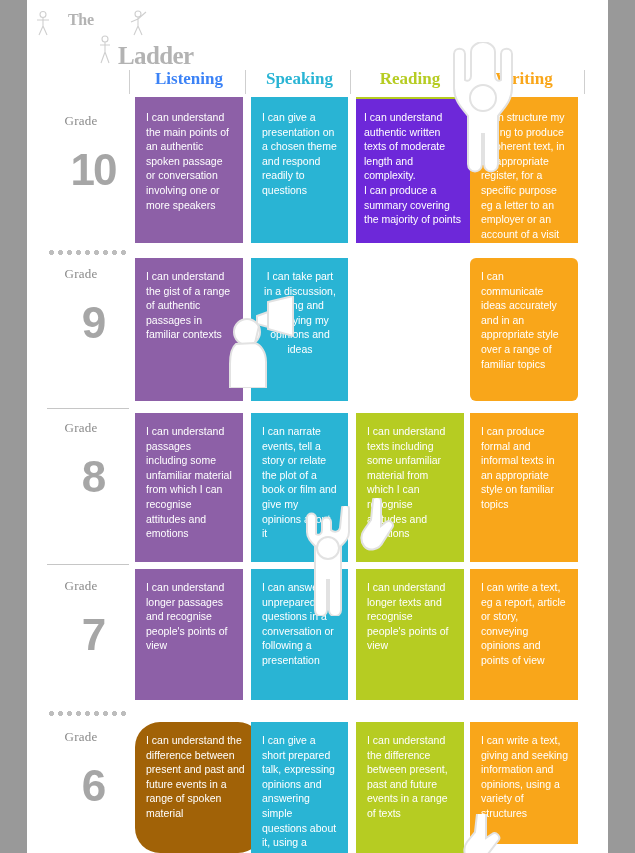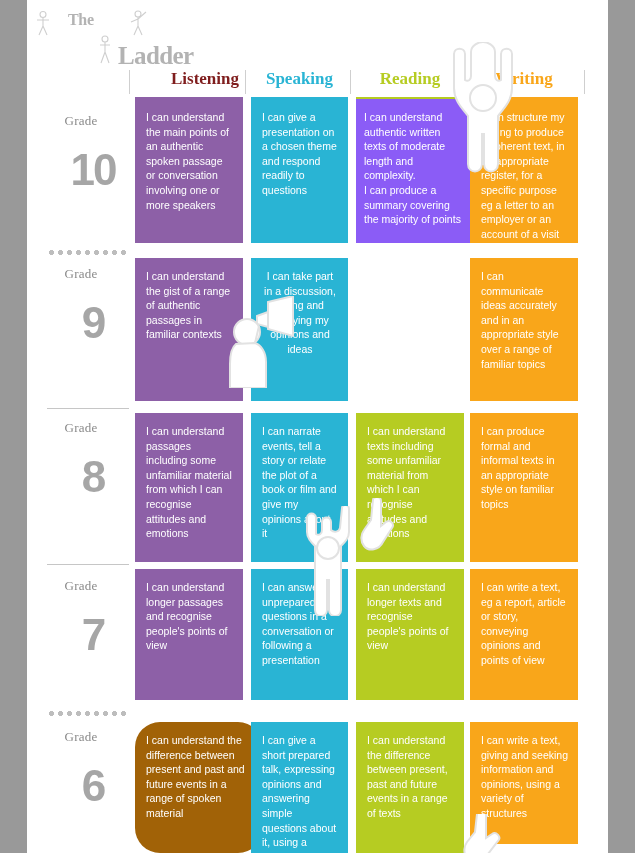--- a/index.html
+++ b/index.html
@@ -148,21 +148,21 @@
           <circle cx="10" cy="5" r="3"></circle>
           <path d="M10 8 L10 18 M5 11 L15 11 M10 18 L6 29 M10 18 L14 29"></path>
         </g>
       </svg>
     </span>
     <span class="logo-the">The</span>
     <span class="logo-ladder">Ladder</span>
   </div>
 
   <div class="headrow" id="headrow">
-      <div class="colhead" style="left: 124px; width: 108px; color: #7f1d1d;">Listening</div>
+      <div class="colhead" style="left: 108px; width: 108px; color: #3b82f6;">Listening</div>
       <div class="colbar" style="left: 108px; width: 108px; background: rgb(141, 96, 167);"></div>
       <div class="vsep" style="left: 102px;"></div>
       <div class="colhead" style="left: 224px; width: 97px; color: rgb(41, 180, 212);">Speaking</div>
       <div class="colbar" style="left: 224px; width: 97px; background: rgb(41, 180, 212);"></div>
       <div class="vsep" style="left: 218px;"></div>
       <div class="colhead" style="left: 329px; width: 108px; color: rgb(182, 204, 34);">Reading</div>
       <div class="colbar" style="left: 329px; width: 108px; background: rgb(182, 204, 34);"></div>
       <div class="vsep" style="left: 323px;"></div>
       <div class="colhead" style="left: 443px; width: 108px; color: rgb(249, 166, 26);">Writing</div>
       <div class="colbar" style="left: 443px; width: 108px; background: rgb(249, 166, 26);"></div>
@@ -183,26 +183,26 @@
       <div class="g-num" style="top: 755px;">6</div>
       <div class="g-rule" style="top: 408px;"></div>
       <div class="g-rule" style="top: 564px;"></div>
       <div class="g-dots" style="top: 250px;"></div>
       <div class="g-dots" style="top: 711px;"></div>
     </div>
 
   <div class="grid" id="grid">
       <div class="cell" style="left: 108px; top: 99px; width: 108px; height: 144px; background: rgb(141, 96, 167); white-space: pre-line;">I can understand the main points of an authentic spoken passage or conversation involving one or more speakers</div>
       <div class="cell" style="left: 224px; top: 99px; width: 97px; height: 144px; background: rgb(41, 180, 212); white-space: pre-line;">I can give a presentation on a chosen theme and respond readily to questions</div>
-      <div class="cell" style="left: 329px; top: 99px; width: 116px; height: 144px; background: #8b5cf6; white-space: pre-line; padding-left: 8px;">I can understand authentic written texts of moderate length and complexity.
+      <div class="cell" style="left: 329px; top: 99px; width: 116px; height: 144px; background: #6d28d9; white-space: pre-line; padding-left: 8px;">I can understand authentic written texts of moderate length and complexity.
 I can produce a summary covering the majority of points</div>
       <div class="cell" style="left: 443px; top: 99px; width: 108px; height: 144px; background: rgb(249, 166, 26); white-space: pre-line;">I can structure my writing to produce a coherent text, in an appropriate register, for a specific purpose eg a letter to an employer or an account of a visit</div>
       <div class="cell" style="left: 108px; top: 258px; width: 108px; height: 143px; background: rgb(141, 96, 167); white-space: pre-line;">I can understand the gist of a range of authentic passages in familiar contexts</div>
       <div class="cell center" style="left: 224px; top: 258px; width: 97px; height: 143px; background: rgb(41, 180, 212); white-space: pre-line;">I can take part in a discussion, giving and justifying my opinions and ideas</div>
-      <div class="cell" style="left: 443px; top: 258px; width: 108px; height: 143px; background: rgb(249, 166, 26); white-space: pre-line;">I can communicate ideas accurately and in an appropriate style over a range of familiar topics</div>
+      <div class="cell" style="left: 443px; top: 258px; width: 108px; height: 143px; background: rgb(249, 166, 26); white-space: pre-line; border-radius: 6px;">I can communicate ideas accurately and in an appropriate style over a range of familiar topics</div>
       <div class="cell" style="left: 108px; top: 413px; width: 108px; height: 149px; background: rgb(141, 96, 167); white-space: pre-line;">I can understand passages including some unfamiliar material from which I can recognise attitudes and emotions</div>
       <div class="cell" style="left: 224px; top: 413px; width: 97px; height: 149px; background: rgb(41, 180, 212); white-space: pre-line;">I can narrate events, tell a story or relate the plot of a book or film and give my opinions about it</div>
       <div class="cell" style="left: 329px; top: 413px; width: 108px; height: 149px; background: rgb(182, 204, 34); white-space: pre-line;">I can understand texts including some unfamiliar material from which I can recognise attitudes and emotions</div>
       <div class="cell" style="left: 443px; top: 413px; width: 108px; height: 149px; background: rgb(249, 166, 26); white-space: pre-line;">I can produce formal and informal texts in an appropriate style on familiar topics</div>
       <div class="cell" style="left: 108px; top: 569px; width: 108px; height: 131px; background: rgb(141, 96, 167); white-space: pre-line;">I can understand longer passages and recognise people's points of view</div>
       <div class="cell" style="left: 224px; top: 569px; width: 97px; height: 131px; background: rgb(41, 180, 212); white-space: pre-line;">I can answer unprepared questions in a conversation or following a presentation</div>
       <div class="cell" style="left: 329px; top: 569px; width: 108px; height: 131px; background: rgb(182, 204, 34); white-space: pre-line;">I can understand longer texts and recognise people's points of view</div>
       <div class="cell" style="left: 443px; top: 569px; width: 108px; height: 131px; background: rgb(249, 166, 26); white-space: pre-line;">I can write a text, eg a report, article or story, conveying opinions and points of view</div>
       <div class="cell" style="left: 108px; top: 722px; width: 128px; height: 131px; background: #a16207; white-space: pre-line; border-radius: 25px;">I can understand the difference between present and past and future events in a range of spoken material</div>
       <div class="cell" style="left: 224px; top: 722px; width: 97px; height: 131px; background: rgb(41, 180, 212); white-space: pre-line;">I can give a short prepared talk, expressing opinions and answering simple questions about it, using a variety of structures</div>

